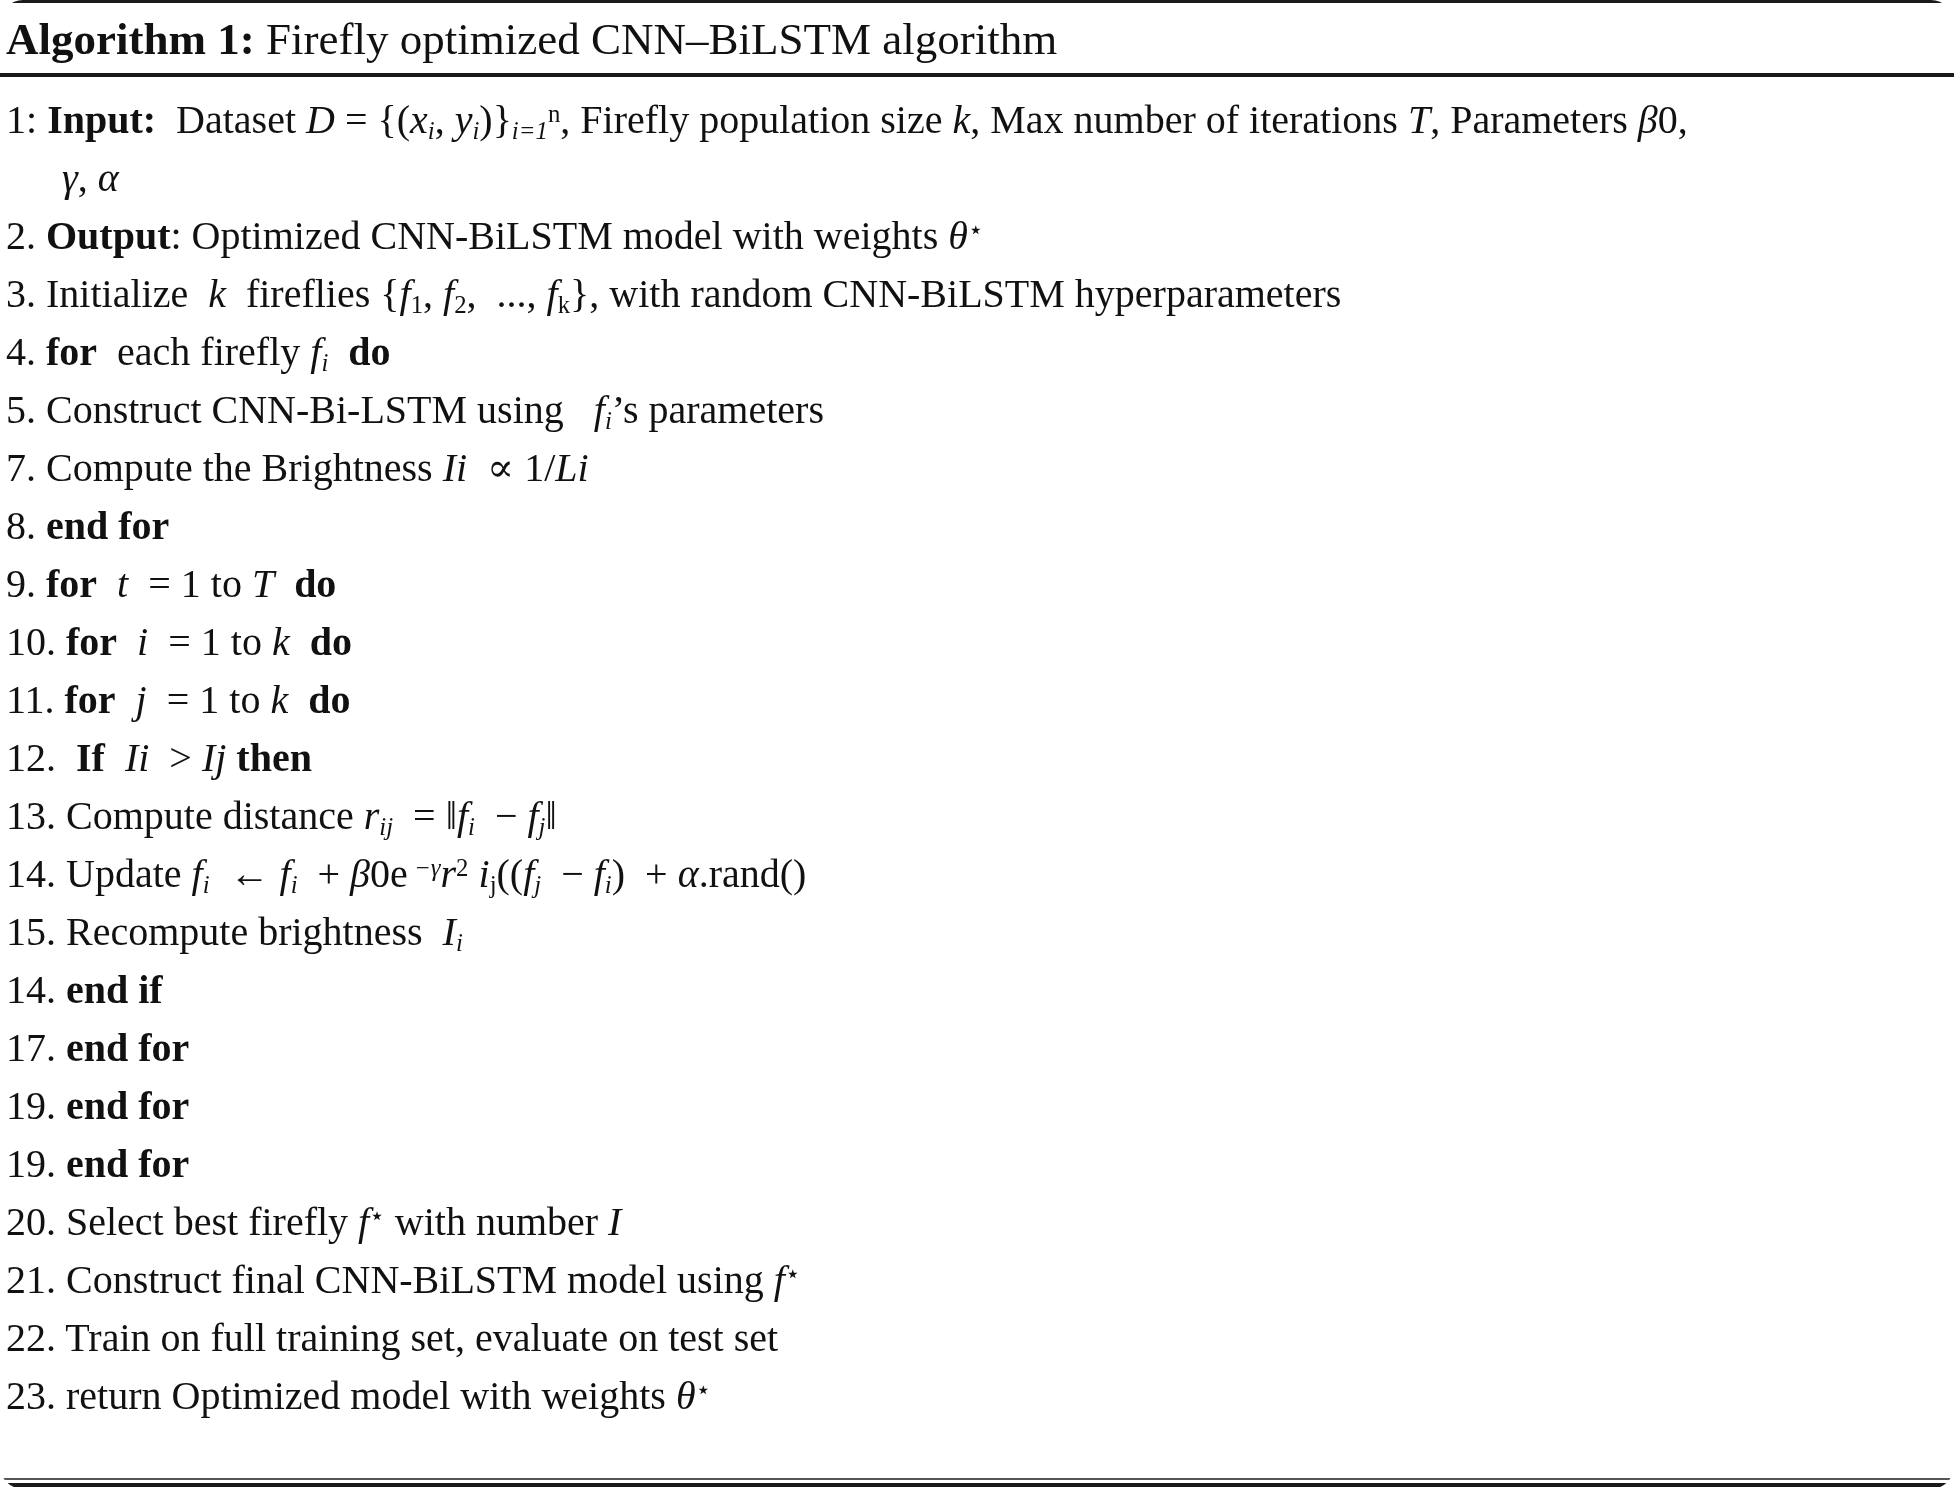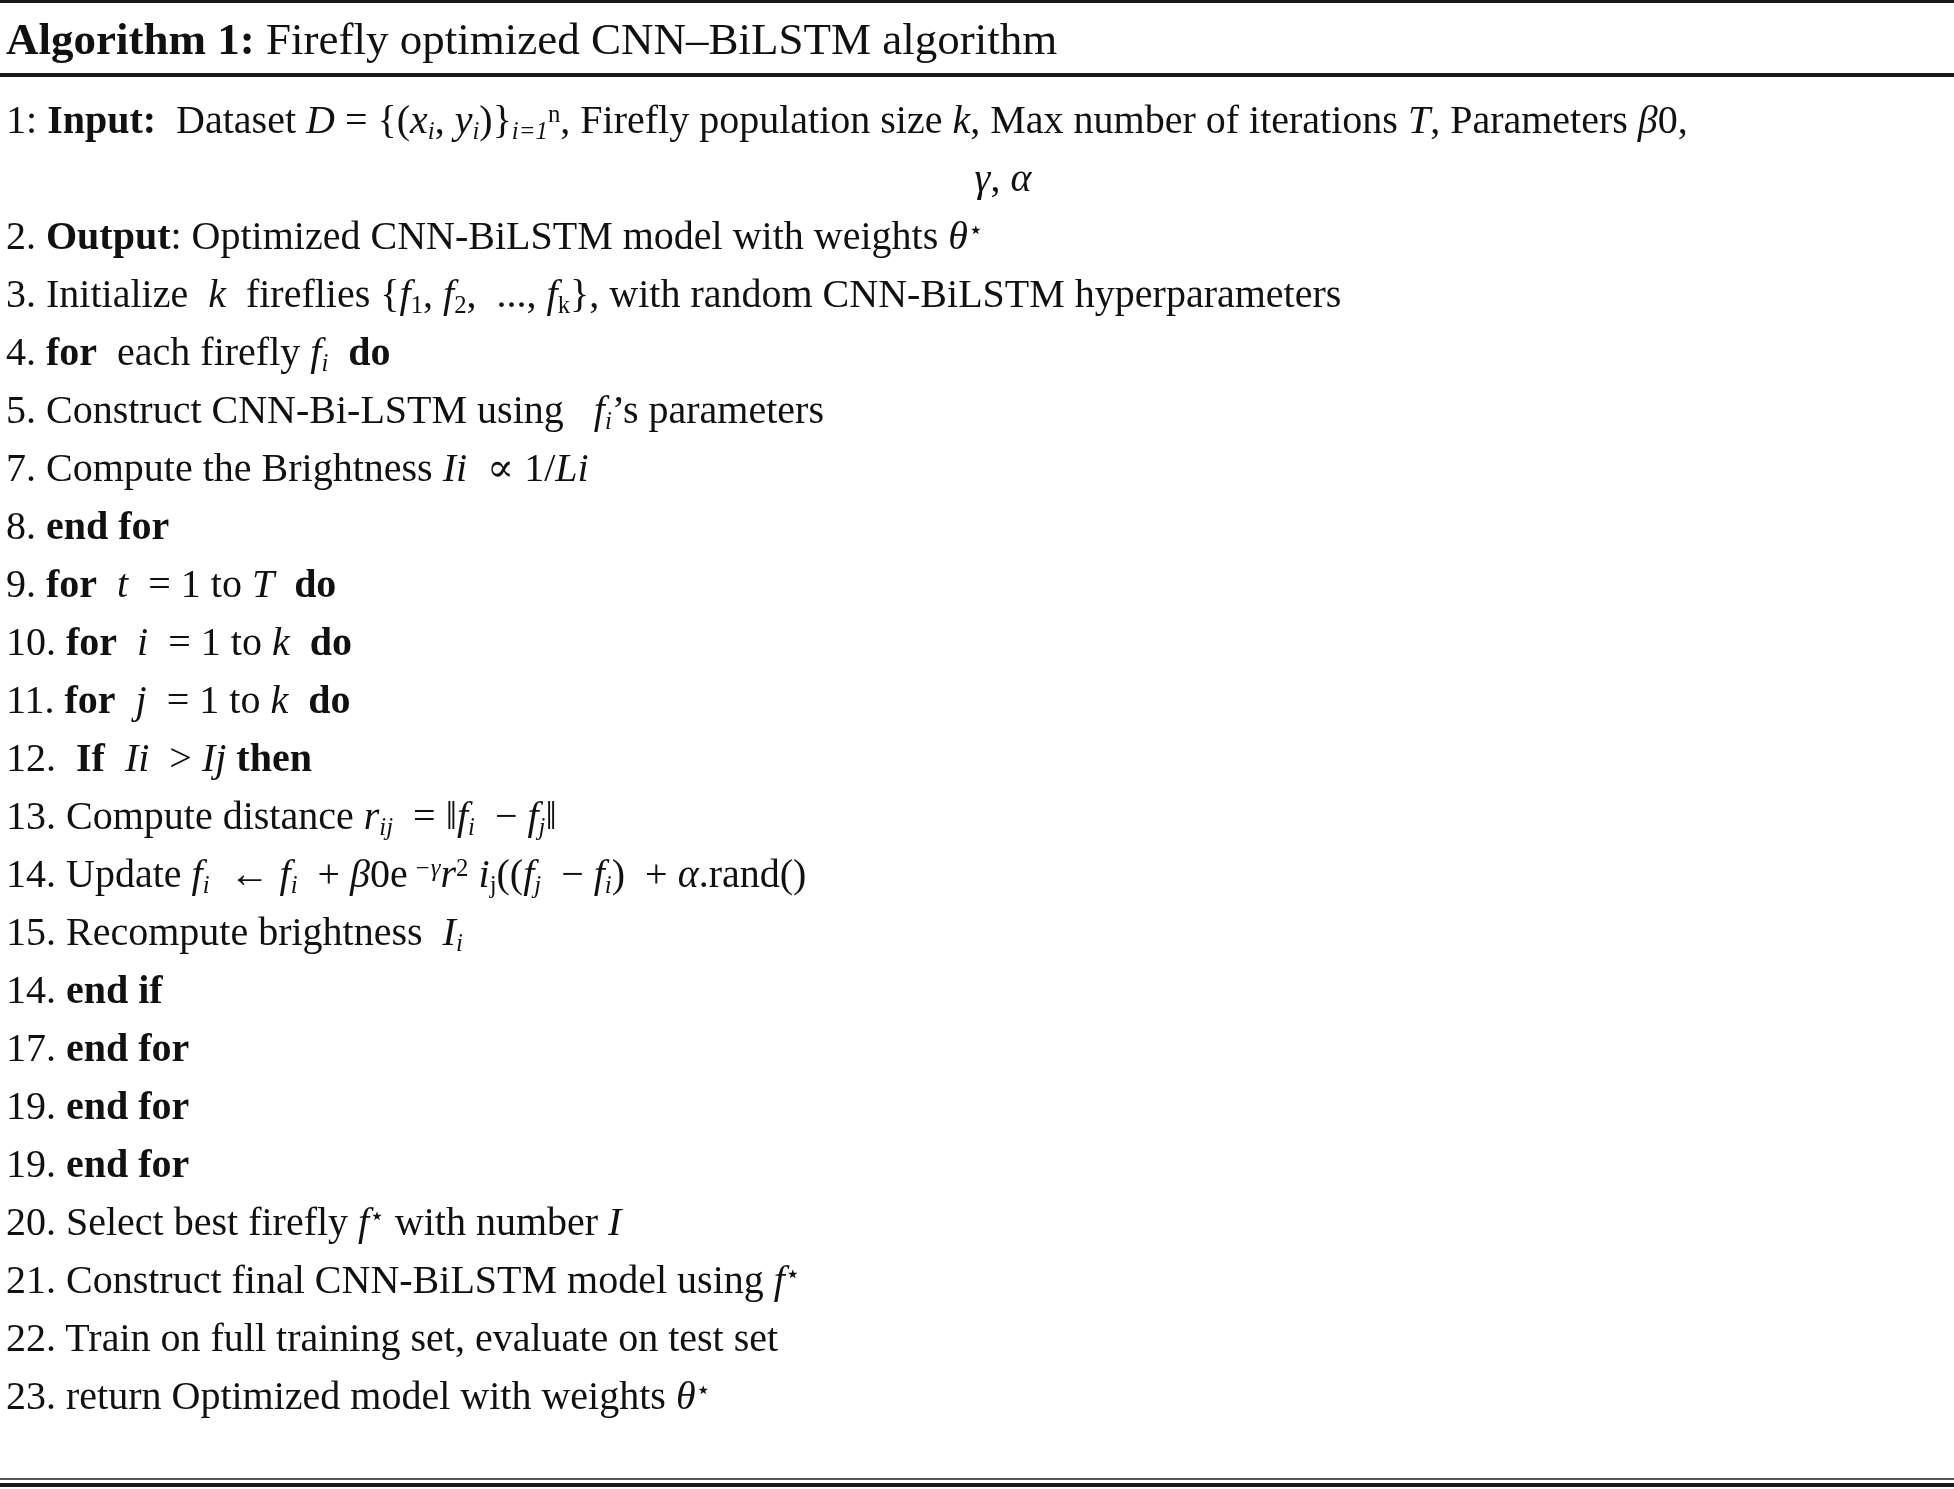--- a/index.html
+++ b/index.html
@@ -9,20 +9,21 @@
   }
   .figure {
     position: relative;
     width: 1954px;
     height: 1489px;
     box-sizing: border-box;
     background: #ffffff;
     color: #111111;
     font-family: "Liberation Serif", "DejaVu Serif", serif;
     overflow: hidden;
+    border-radius: 23px;
   }
   .top-rule {
     height: 0;
     border-top: 3px solid #1a1a1a;
   }
   .header {
     font-size: 45px;
     line-height: 60px;
     padding: 6px 10px 4px 6px;
     border-bottom: 4px solid #1a1a1a;
@@ -31,21 +32,20 @@
   .body {
     padding: 14px 10px 0 6px;
   }
   .line {
     font-size: 40px;
     line-height: 58px;
     white-space: pre-wrap;
   }
   .line.indent {
     padding-left: 56px;
-    text-align: center;
   }
   .b { font-weight: 700; }
   .i { font-style: italic; }
   sub, sup {
     font-size: 62%;
     line-height: 0;
   }
   sub { vertical-align: -0.25em; }
   sup { vertical-align: 0.45em; }
   .bottom-rule {

